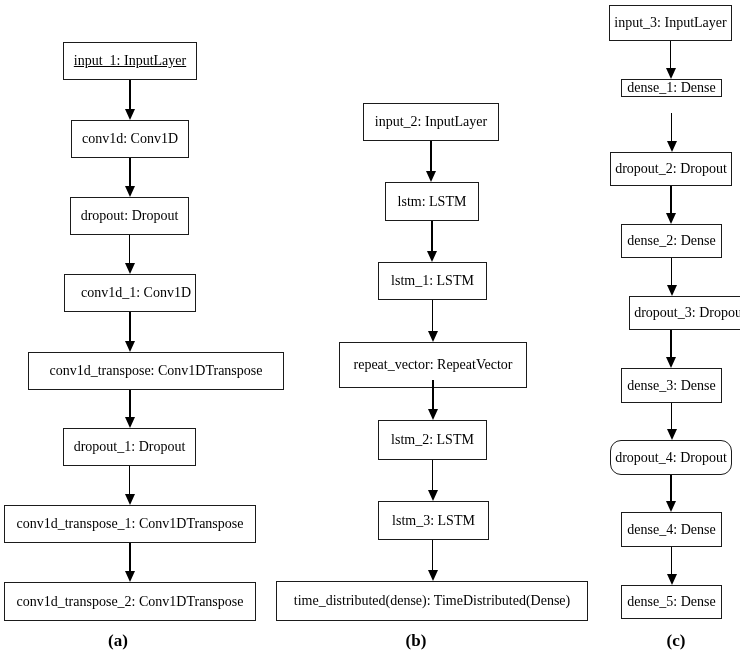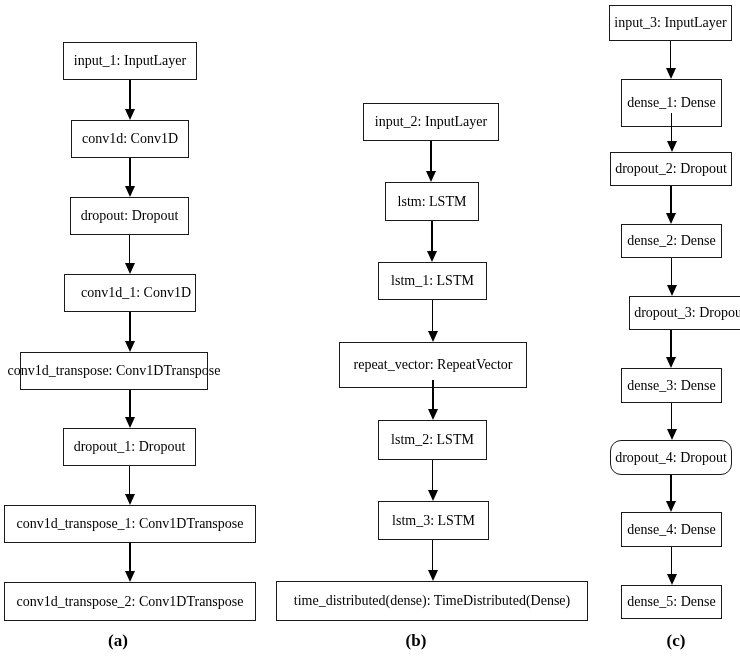--- a/index.html
+++ b/index.html
@@ -53,31 +53,31 @@
   .caption-b { left: 416px; top: 631px; }
   .caption-c { left: 676px; top: 631px; }
 </style>
 </head>
 <body>
 
 <div class="canvas">
   <div class="caption caption-a">(a)</div>
   <div class="caption caption-b">(b)</div>
   <div class="caption caption-c">(c)</div>
-<div class="node" style="left: 63px; top: 42px; width: 134px; height: 38px;">input_1: InputLayer</div>
+<div class="node" style="left: 63px; top: 42px; width: 134px; height: 38px; text-decoration: underline;">input_1: InputLayer</div>
     <div class="node" style="left: 71px; top: 120px; width: 118px; height: 38px;">conv1d: Conv1D</div>
     <div class="edge-line" style="left: 129.2px; top: 80px; height: 31px;"></div>
     <div class="edge-head" style="left: 125px; top: 109px;"></div>
     <div class="node" style="left: 70px; top: 197px; width: 119px; height: 38px;">dropout: Dropout</div>
     <div class="edge-line" style="left: 129.2px; top: 158px; height: 30px;"></div>
     <div class="edge-head" style="left: 125px; top: 186px;"></div>
     <div class="node" style="left: 64px; top: 274px; width: 132px; height: 38px; padding-left: 12px;">conv1d_1: Conv1D</div>
     <div class="edge-line" style="left: 128.7px; top: 235px; height: 30px;"></div>
     <div class="edge-head" style="left: 124.5px; top: 263px;"></div>
-    <div class="node" style="left: 20px; top: 352px; width: 188px; height: 38px;">conv1d_transpose: Conv1DTranspose</div>
+    <div class="node" style="left: 28px; top: 352px; width: 256px; height: 38px;">conv1d_transpose: Conv1DTranspose</div>
     <div class="edge-line" style="left: 129.2px; top: 312px; height: 31px;"></div>
     <div class="edge-head" style="left: 125px; top: 341px;"></div>
     <div class="node" style="left: 63px; top: 428px; width: 133px; height: 38px;">dropout_1: Dropout</div>
     <div class="edge-line" style="left: 129.2px; top: 390px; height: 29px;"></div>
     <div class="edge-head" style="left: 125px; top: 417px;"></div>
     <div class="node" style="left: 4px; top: 505px; width: 252px; height: 38px;">conv1d_transpose_1: Conv1DTranspose</div>
     <div class="edge-line" style="left: 128.7px; top: 466px; height: 30px;"></div>
     <div class="edge-head" style="left: 124.5px; top: 494px;"></div>
     <div class="node" style="left: 4px; top: 582px; width: 252px; height: 39px;">conv1d_transpose_2: Conv1DTranspose</div>
     <div class="edge-line" style="left: 129.2px; top: 543px; height: 30px;"></div>
@@ -95,21 +95,21 @@
     <div class="node" style="left: 378px; top: 420px; width: 109px; height: 40px;">lstm_2: LSTM</div>
     <div class="edge-line" style="left: 432.2px; top: 380px; height: 31px;"></div>
     <div class="edge-head" style="left: 428px; top: 409px;"></div>
     <div class="node" style="left: 378px; top: 501px; width: 111px; height: 39px;">lstm_3: LSTM</div>
     <div class="edge-line" style="left: 431.7px; top: 460px; height: 32px;"></div>
     <div class="edge-head" style="left: 427.5px; top: 490px;"></div>
     <div class="node" style="left: 276px; top: 581px; width: 312px; height: 40px;">time_distributed(dense): TimeDistributed(Dense)</div>
     <div class="edge-line" style="left: 431.7px; top: 540px; height: 32px;"></div>
     <div class="edge-head" style="left: 427.5px; top: 570px;"></div>
     <div class="node" style="left: 609px; top: 5px; width: 123px; height: 36px;">input_3: InputLayer</div>
-    <div class="node" style="left: 621px; top: 79px; width: 101px; height: 48px;">dense_1: Dense</div>
+    <div class="node" style="left: 621px; top: 79px; width: 101px; height: 18px;">dense_1: Dense</div>
     <div class="edge-line" style="left: 669.7px; top: 41px; height: 29px;"></div>
     <div class="edge-head" style="left: 665.5px; top: 68px;"></div>
     <div class="node" style="left: 610px; top: 152px; width: 122px; height: 34px;">dropout_2: Dropout</div>
     <div class="edge-line" style="left: 670.7px; top: 113px; height: 30px;"></div>
     <div class="edge-head" style="left: 666.5px; top: 141px;"></div>
     <div class="node" style="left: 621px; top: 224px; width: 101px; height: 34px;">dense_2: Dense</div>
     <div class="edge-line" style="left: 670.2px; top: 186px; height: 29px;"></div>
     <div class="edge-head" style="left: 666px; top: 213px;"></div>
     <div class="node" style="left: 629px; top: 296px; width: 122px; height: 34px;">dropout_3: Dropout</div>
     <div class="edge-line" style="left: 670.7px; top: 258px; height: 29px;"></div>

